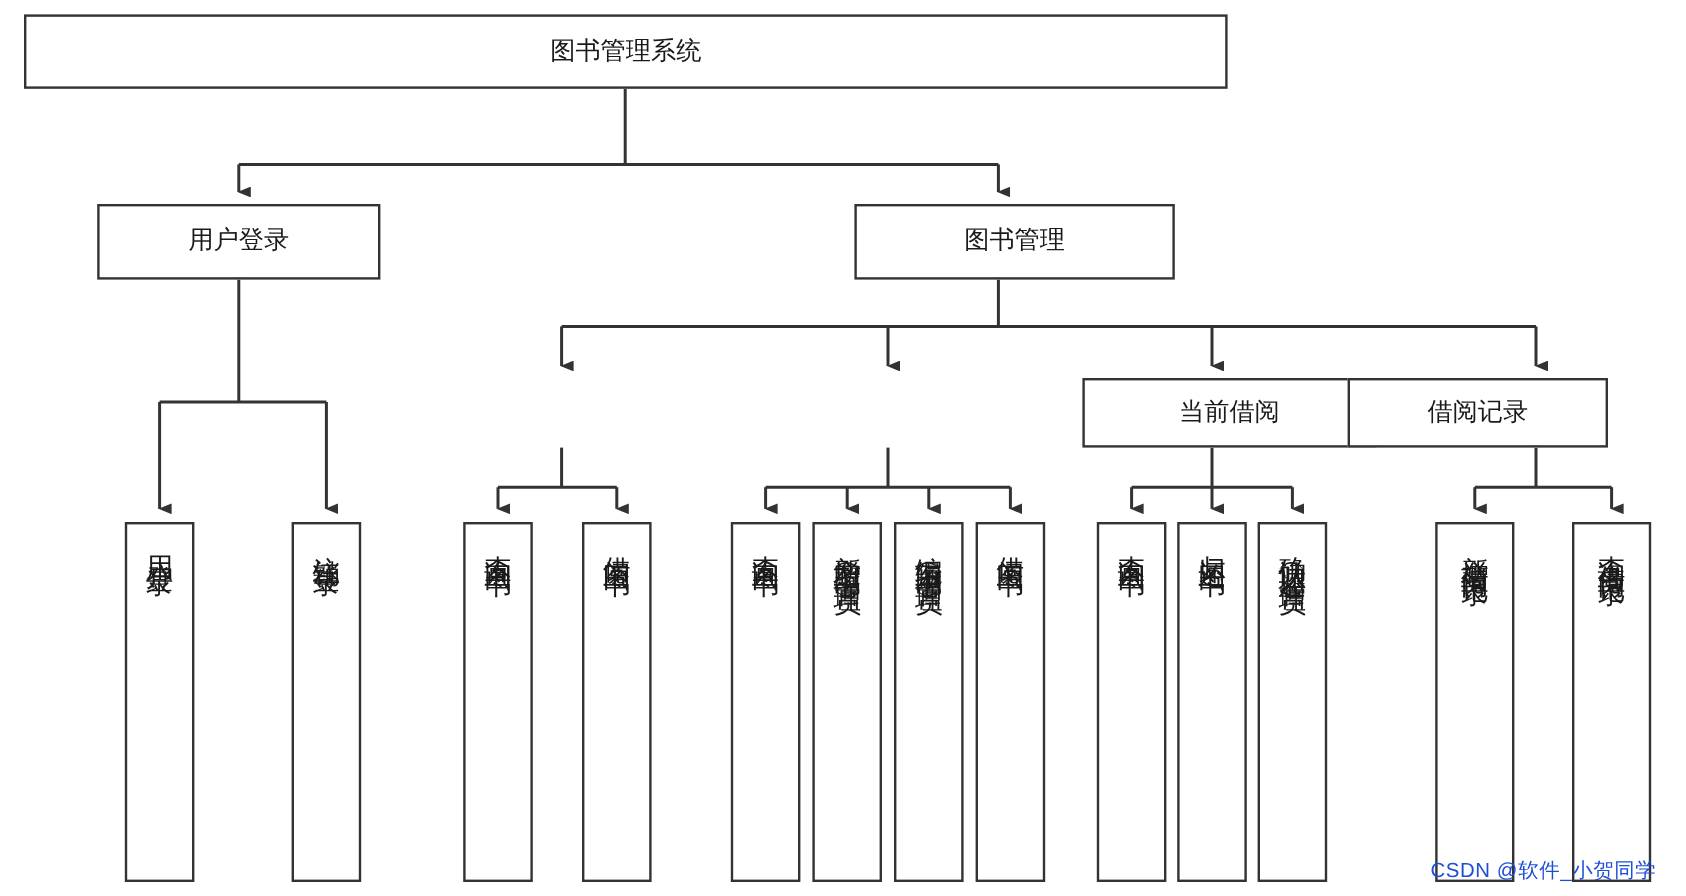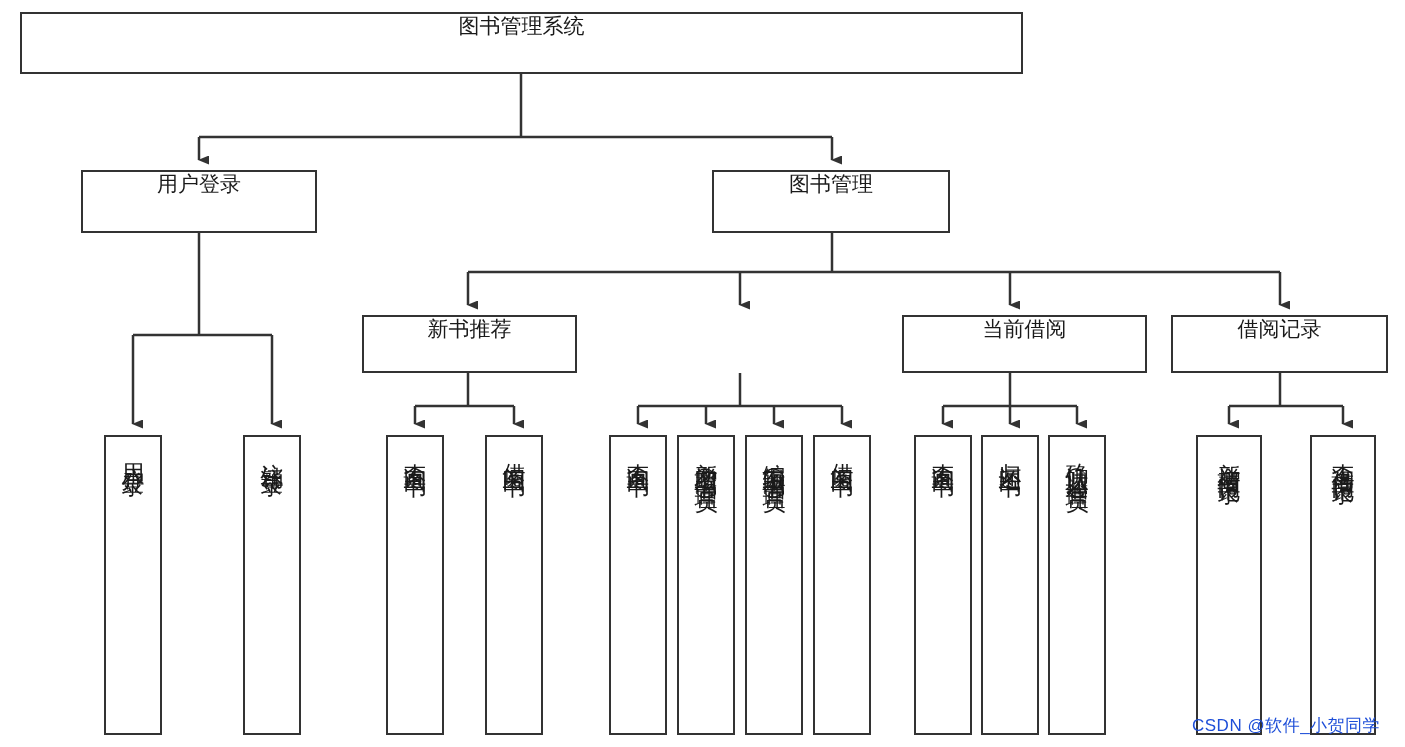--- a/index.html
+++ b/index.html
@@ -1,21 +1,21 @@
 <!DOCTYPE html>
 <html><head>
 <meta charset="utf-8">
 <style>
   html,body{margin:0;padding:0;background:#ffffff;}
   body{width:1405px;height:747px;overflow:hidden;
        font-family:"Liberation Sans","DejaVu Sans",sans-serif;}
   #canvas{position:relative;width:1405px;height:747px;background:#fff;}
   svg.wires{position:absolute;left:0;top:0;width:1405px;height:747px;pointer-events:none;}
   .node{position:absolute;box-sizing:border-box;background:#ffffff;
-        border:2px solid #333333;display:flex;align-items:flex-start;justify-content:center;}
+        border:2px solid #333333;display:flex;align-items:center;justify-content:center;}
   .node .lbl{color:#1a1a1a;text-align:center;line-height:1.15;white-space:nowrap;}
   .node.horiz .lbl{font-size:21px;}
   .node.vert{align-items:flex-start;padding-top:8px;}
   .node.vert .lbl{writing-mode:vertical-rl;text-orientation:upright;
        font-size:23px;letter-spacing:4px;line-height:1;white-space:normal;}
   .watermark{position:absolute;color:#1d4ed8;font-size:17px;white-space:nowrap;
        letter-spacing:.5px;}
 </style>
 </head>
 <body>
@@ -72,31 +72,28 @@
     </g>
   </svg>
 
   <div class="node horiz" style="left:20px;top:12px;width:1003px;height:62px;">
     <span class="lbl">图书管理系统</span>
   </div>
 
   <div class="node horiz" style="left:81px;top:170px;width:236px;height:63px;">
     <span class="lbl">用户登录</span>
   </div>
-  <div class="node horiz" style="left:712px;top:170px;width:238px;height:63px;">
+  <div class="node horiz" style="left:712px;top:170px;width:267px;height:63px;">
     <span class="lbl">图书管理</span>
   </div>
 
-  <div class="node horiz" style="left:362px;top:315px;width:215px;height:58px;">
-    <span class="lbl">新书推荐</span>
-  </div>
   <div class="node horiz" style="left:902px;top:315px;width:245px;height:58px;">
     <span class="lbl">当前借阅</span>
   </div>
-  <div class="node horiz" style="left:1171px;top:315px;width:217px;height:58px;">
+  <div class="node horiz" style="left:1123px;top:315px;width:217px;height:58px;">
     <span class="lbl">借阅记录</span>
   </div>
 
   <div class="node vert" style="left:104px;top:435px;width:58px;height:300px;">
     <span class="lbl">用户登录</span>
   </div>
   <div class="node vert" style="left:243px;top:435px;width:58px;height:300px;">
     <span class="lbl">注销登录</span>
   </div>
 

